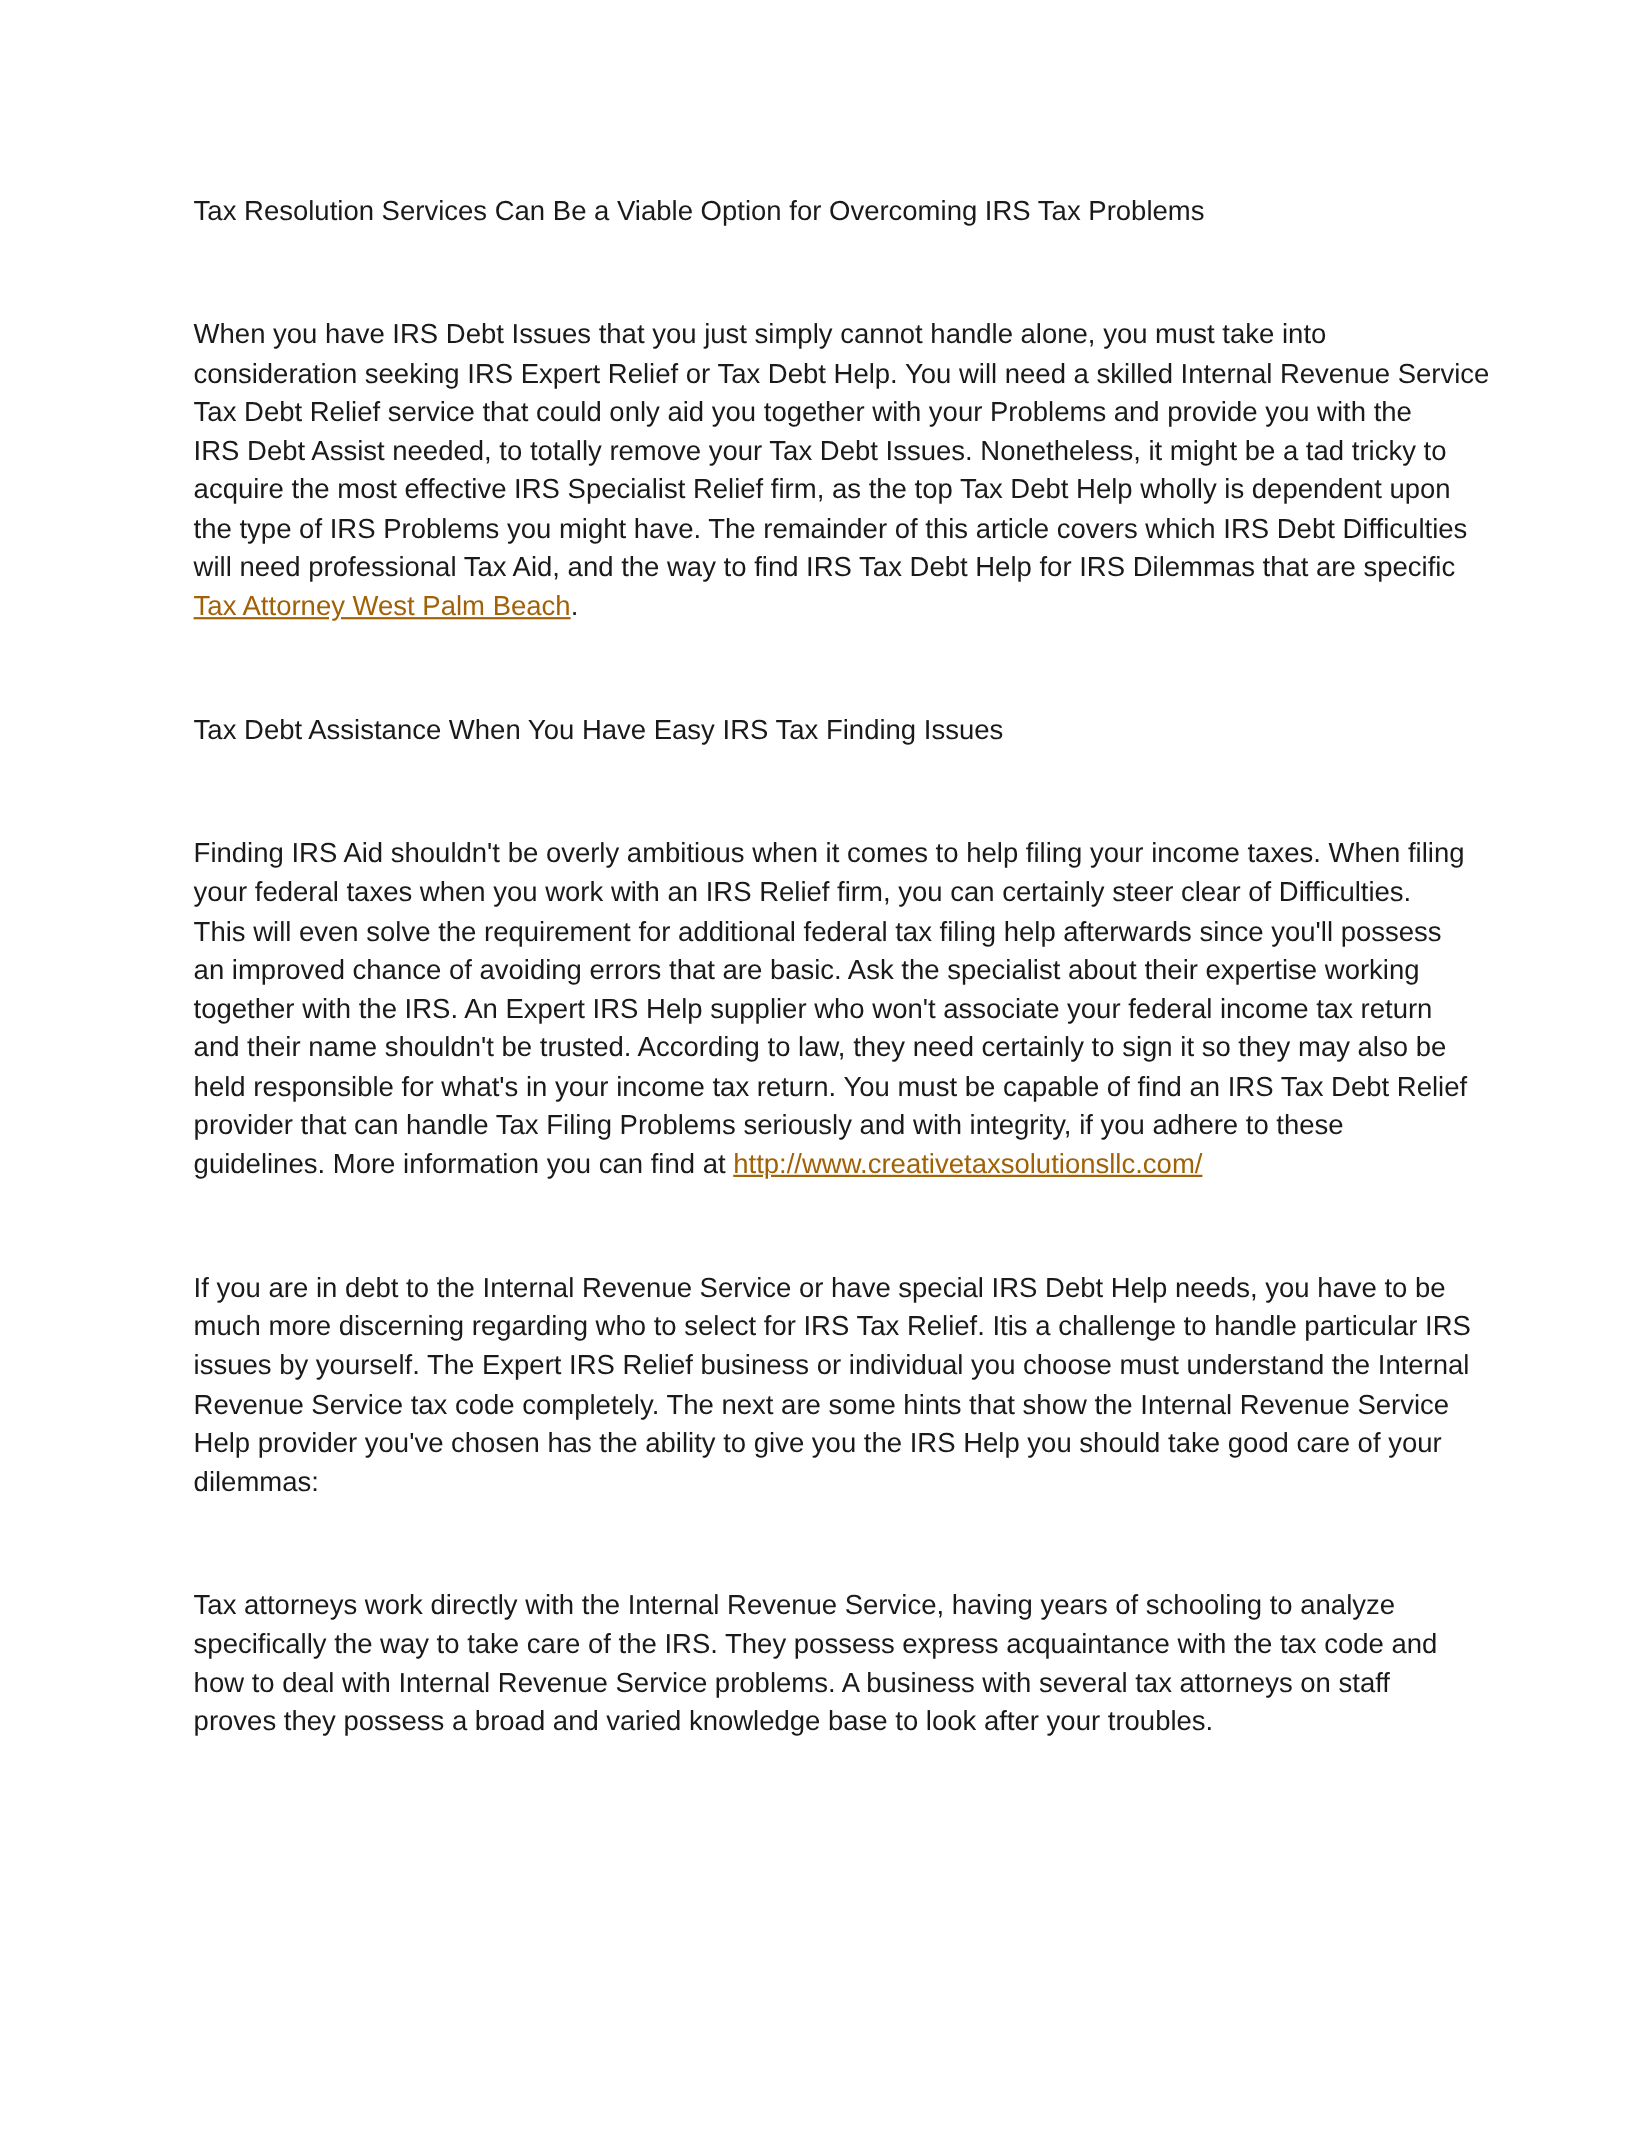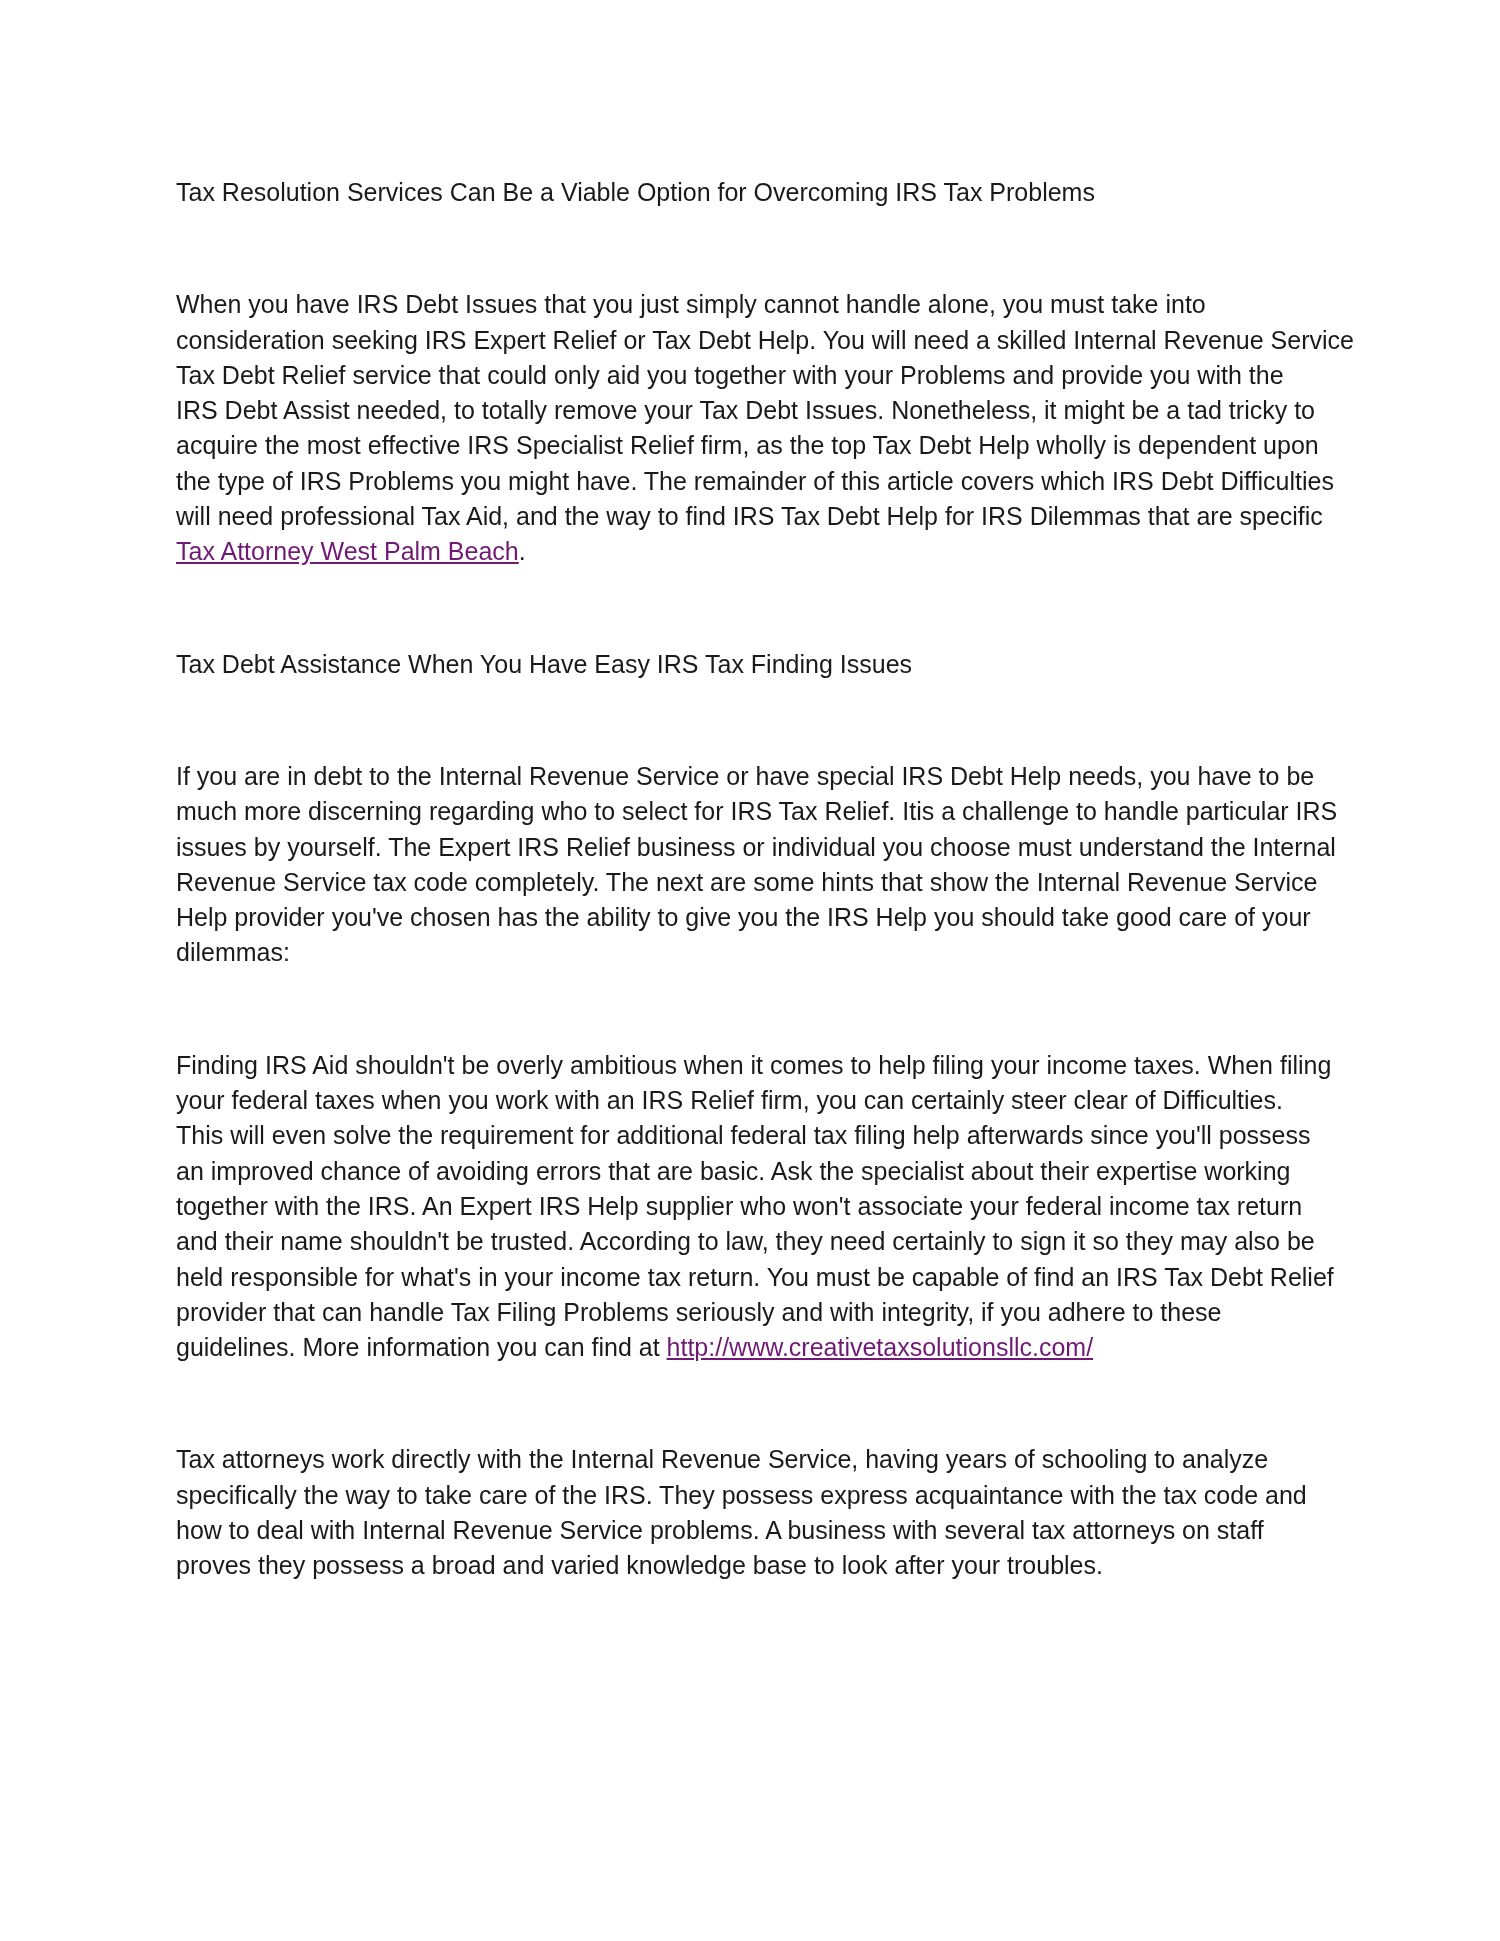--- a/index.html
+++ b/index.html
@@ -21,21 +21,21 @@
   .para {
     margin: 0 0 77px 0;
     font-size: 25px;
     line-height: 35.3px;
     font-weight: 400;
     color: #1a1a1a;
     white-space: pre-line; 
     max-width: 1210px;
   }
   .doc-link {
-    color: #701a75;
+    color: #a16207;
     text-decoration: underline;
     cursor: pointer;
   }
 </style>
 </head>
 <body>
 
 <div class="page">
 
   <p class="para">Tax Resolution Services Can Be a Viable Option for Overcoming IRS Tax Problems</p>
@@ -44,36 +44,36 @@
 consideration seeking IRS Expert Relief or Tax Debt Help. You will need a skilled Internal Revenue Service
 Tax Debt Relief service that could only aid you together with your Problems and provide you with the
 IRS Debt Assist needed, to totally remove your Tax Debt Issues. Nonetheless, it might be a tad tricky to
 acquire the most effective IRS Specialist Relief firm, as the top Tax Debt Help wholly is dependent upon
 the type of IRS Problems you might have. The remainder of this article covers which IRS Debt Difficulties
 will need professional Tax Aid, and the way to find IRS Tax Debt Help for IRS Dilemmas that are specific
 </span><a class="doc-link">Tax Attorney West Palm Beach</a><span>.</span></p>
 
   <p class="para">Tax Debt Assistance When You Have Easy IRS Tax Finding Issues</p>
 
-  <p class="para">If you are in debt to the Internal Revenue Service or have special IRS Debt Help needs, you have to be
-much more discerning regarding who to select for IRS Tax Relief. Itis a challenge to handle particular IRS
-issues by yourself. The Expert IRS Relief business or individual you choose must understand the Internal
-Revenue Service tax code completely. The next are some hints that show the Internal Revenue Service
-Help provider you've chosen has the ability to give you the IRS Help you should take good care of your
-dilemmas:</p>
-
   <p class="para"><span>Finding IRS Aid shouldn't be overly ambitious when it comes to help filing your income taxes. When filing
 your federal taxes when you work with an IRS Relief firm, you can certainly steer clear of Difficulties.
 This will even solve the requirement for additional federal tax filing help afterwards since you'll possess
 an improved chance of avoiding errors that are basic. Ask the specialist about their expertise working
 together with the IRS. An Expert IRS Help supplier who won't associate your federal income tax return
 and their name shouldn't be trusted. According to law, they need certainly to sign it so they may also be
 held responsible for what's in your income tax return. You must be capable of find an IRS Tax Debt Relief
 provider that can handle Tax Filing Problems seriously and with integrity, if you adhere to these
 guidelines. More information you can find at </span><a class="doc-link">http://www.creativetaxsolutionsllc.com/</a></p>
 
+  <p class="para">If you are in debt to the Internal Revenue Service or have special IRS Debt Help needs, you have to be
+much more discerning regarding who to select for IRS Tax Relief. Itis a challenge to handle particular IRS
+issues by yourself. The Expert IRS Relief business or individual you choose must understand the Internal
+Revenue Service tax code completely. The next are some hints that show the Internal Revenue Service
+Help provider you've chosen has the ability to give you the IRS Help you should take good care of your
+dilemmas:</p>
+
 
   <p class="para">Tax attorneys work directly with the Internal Revenue Service, having years of schooling to analyze
 specifically the way to take care of the IRS. They possess express acquaintance with the tax code and
 how to deal with Internal Revenue Service problems. A business with several tax attorneys on staff
 proves they possess a broad and varied knowledge base to look after your troubles.</p>
 
 </div>
 
 </body></html>

